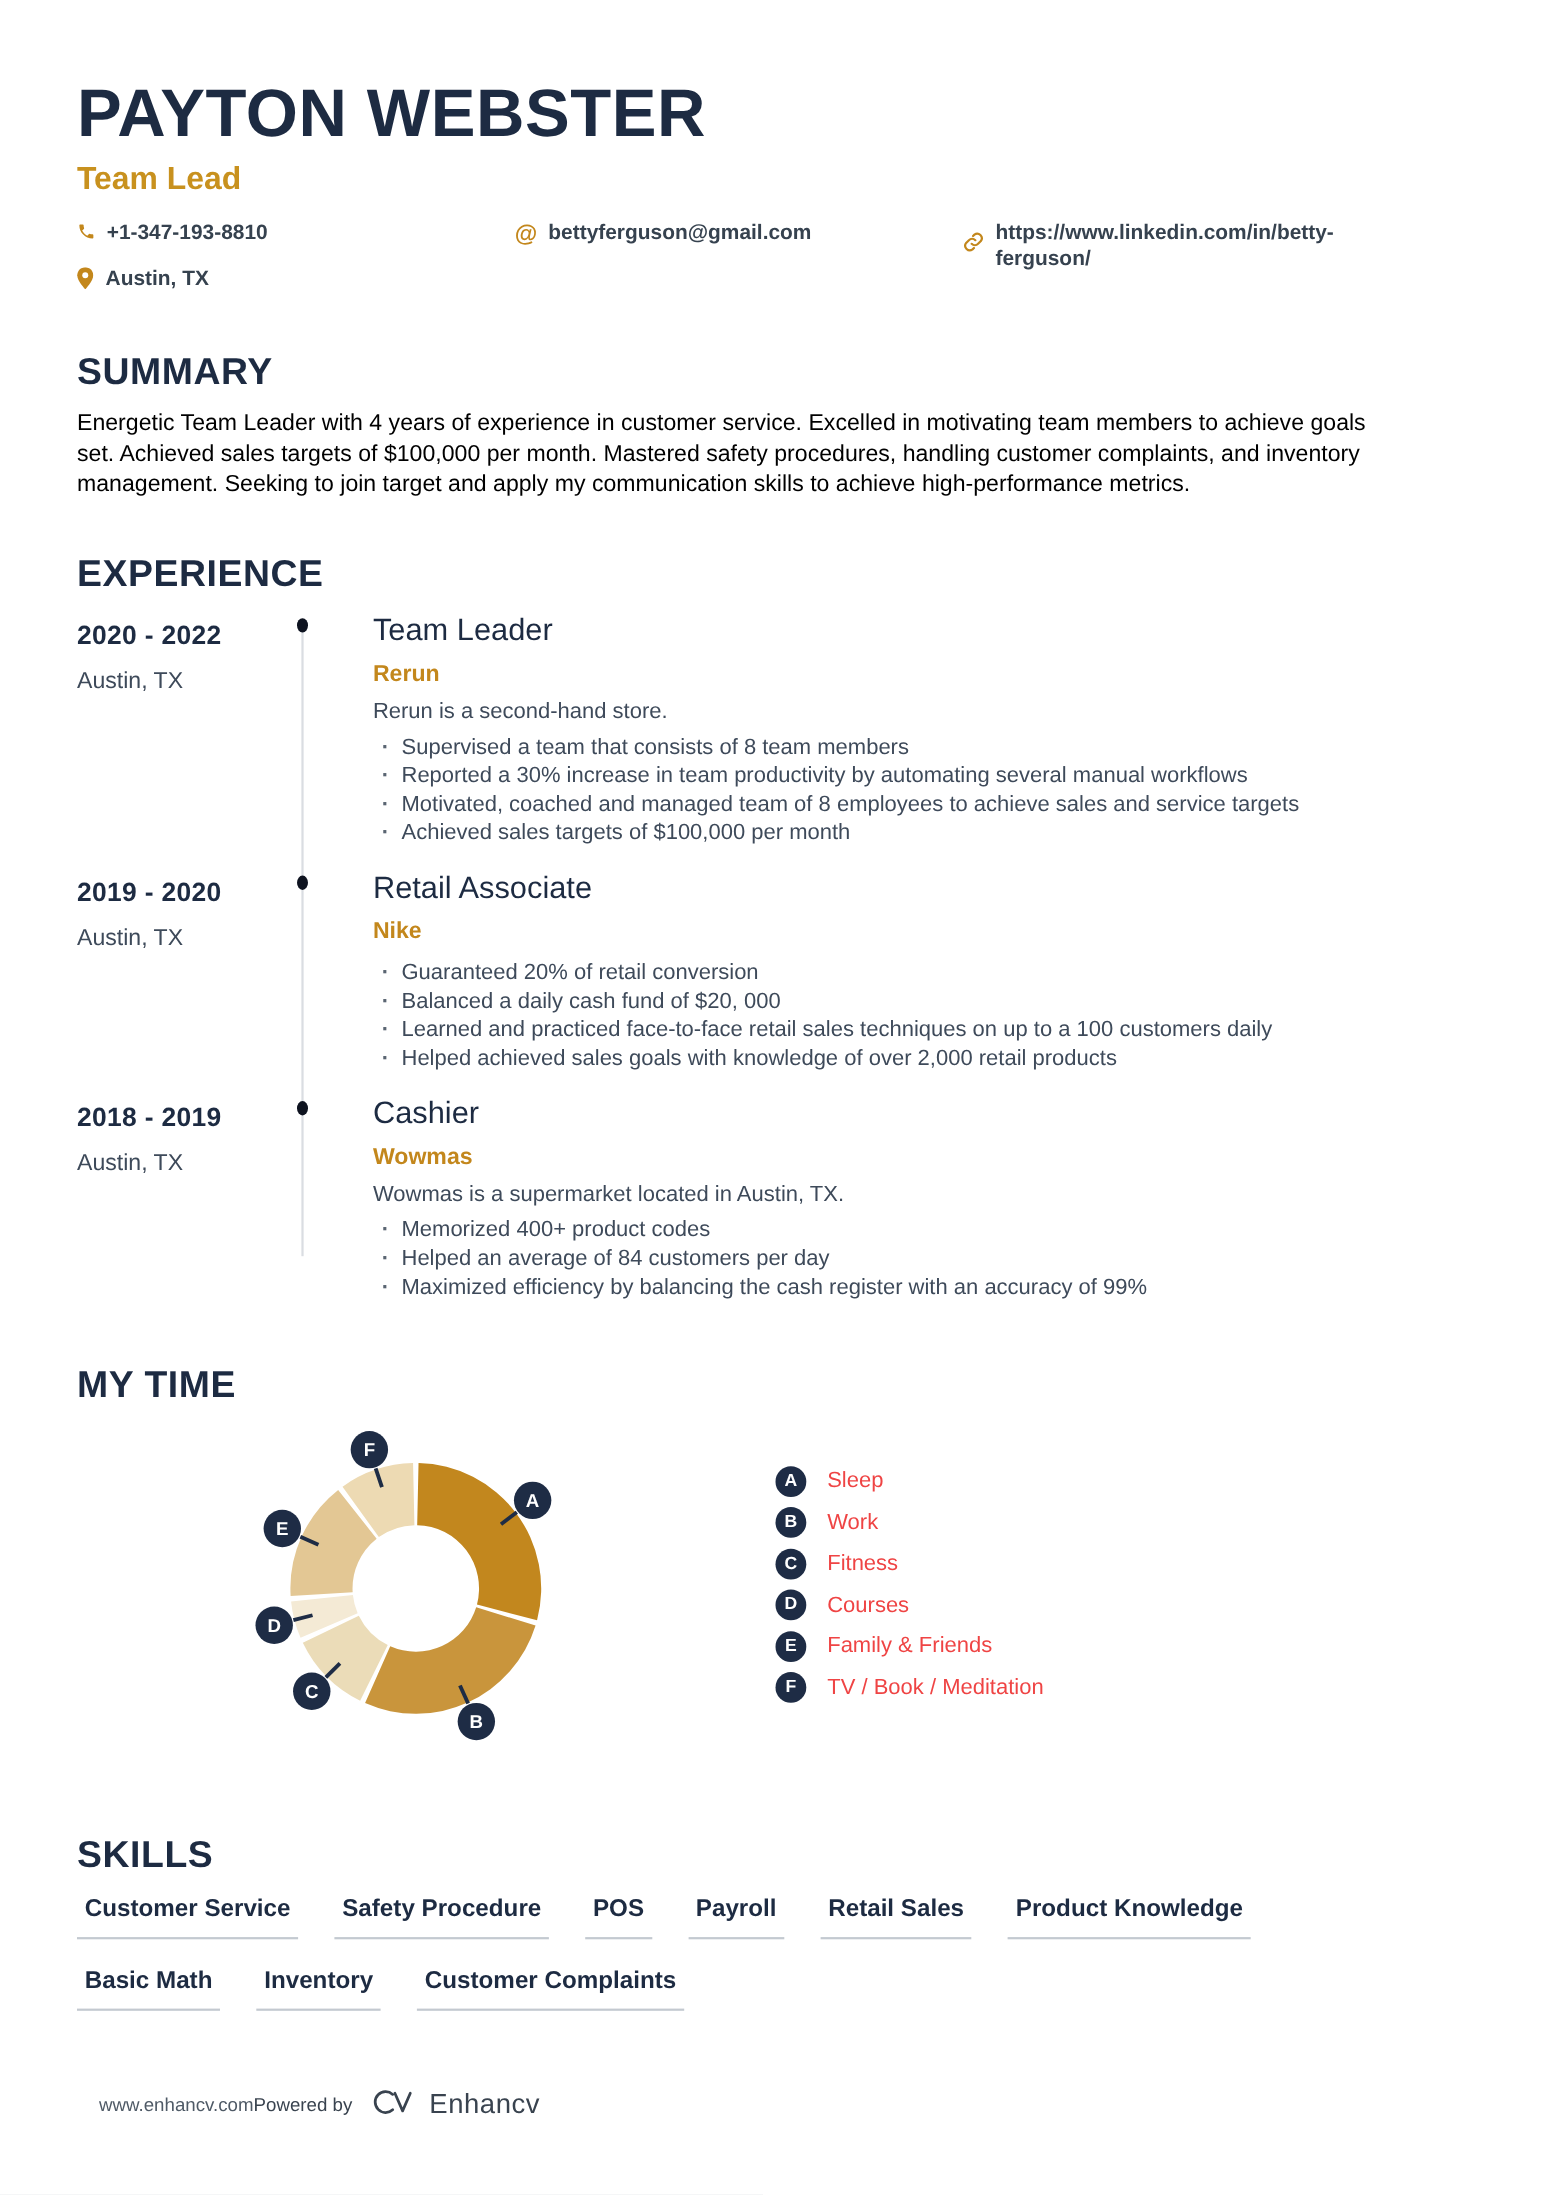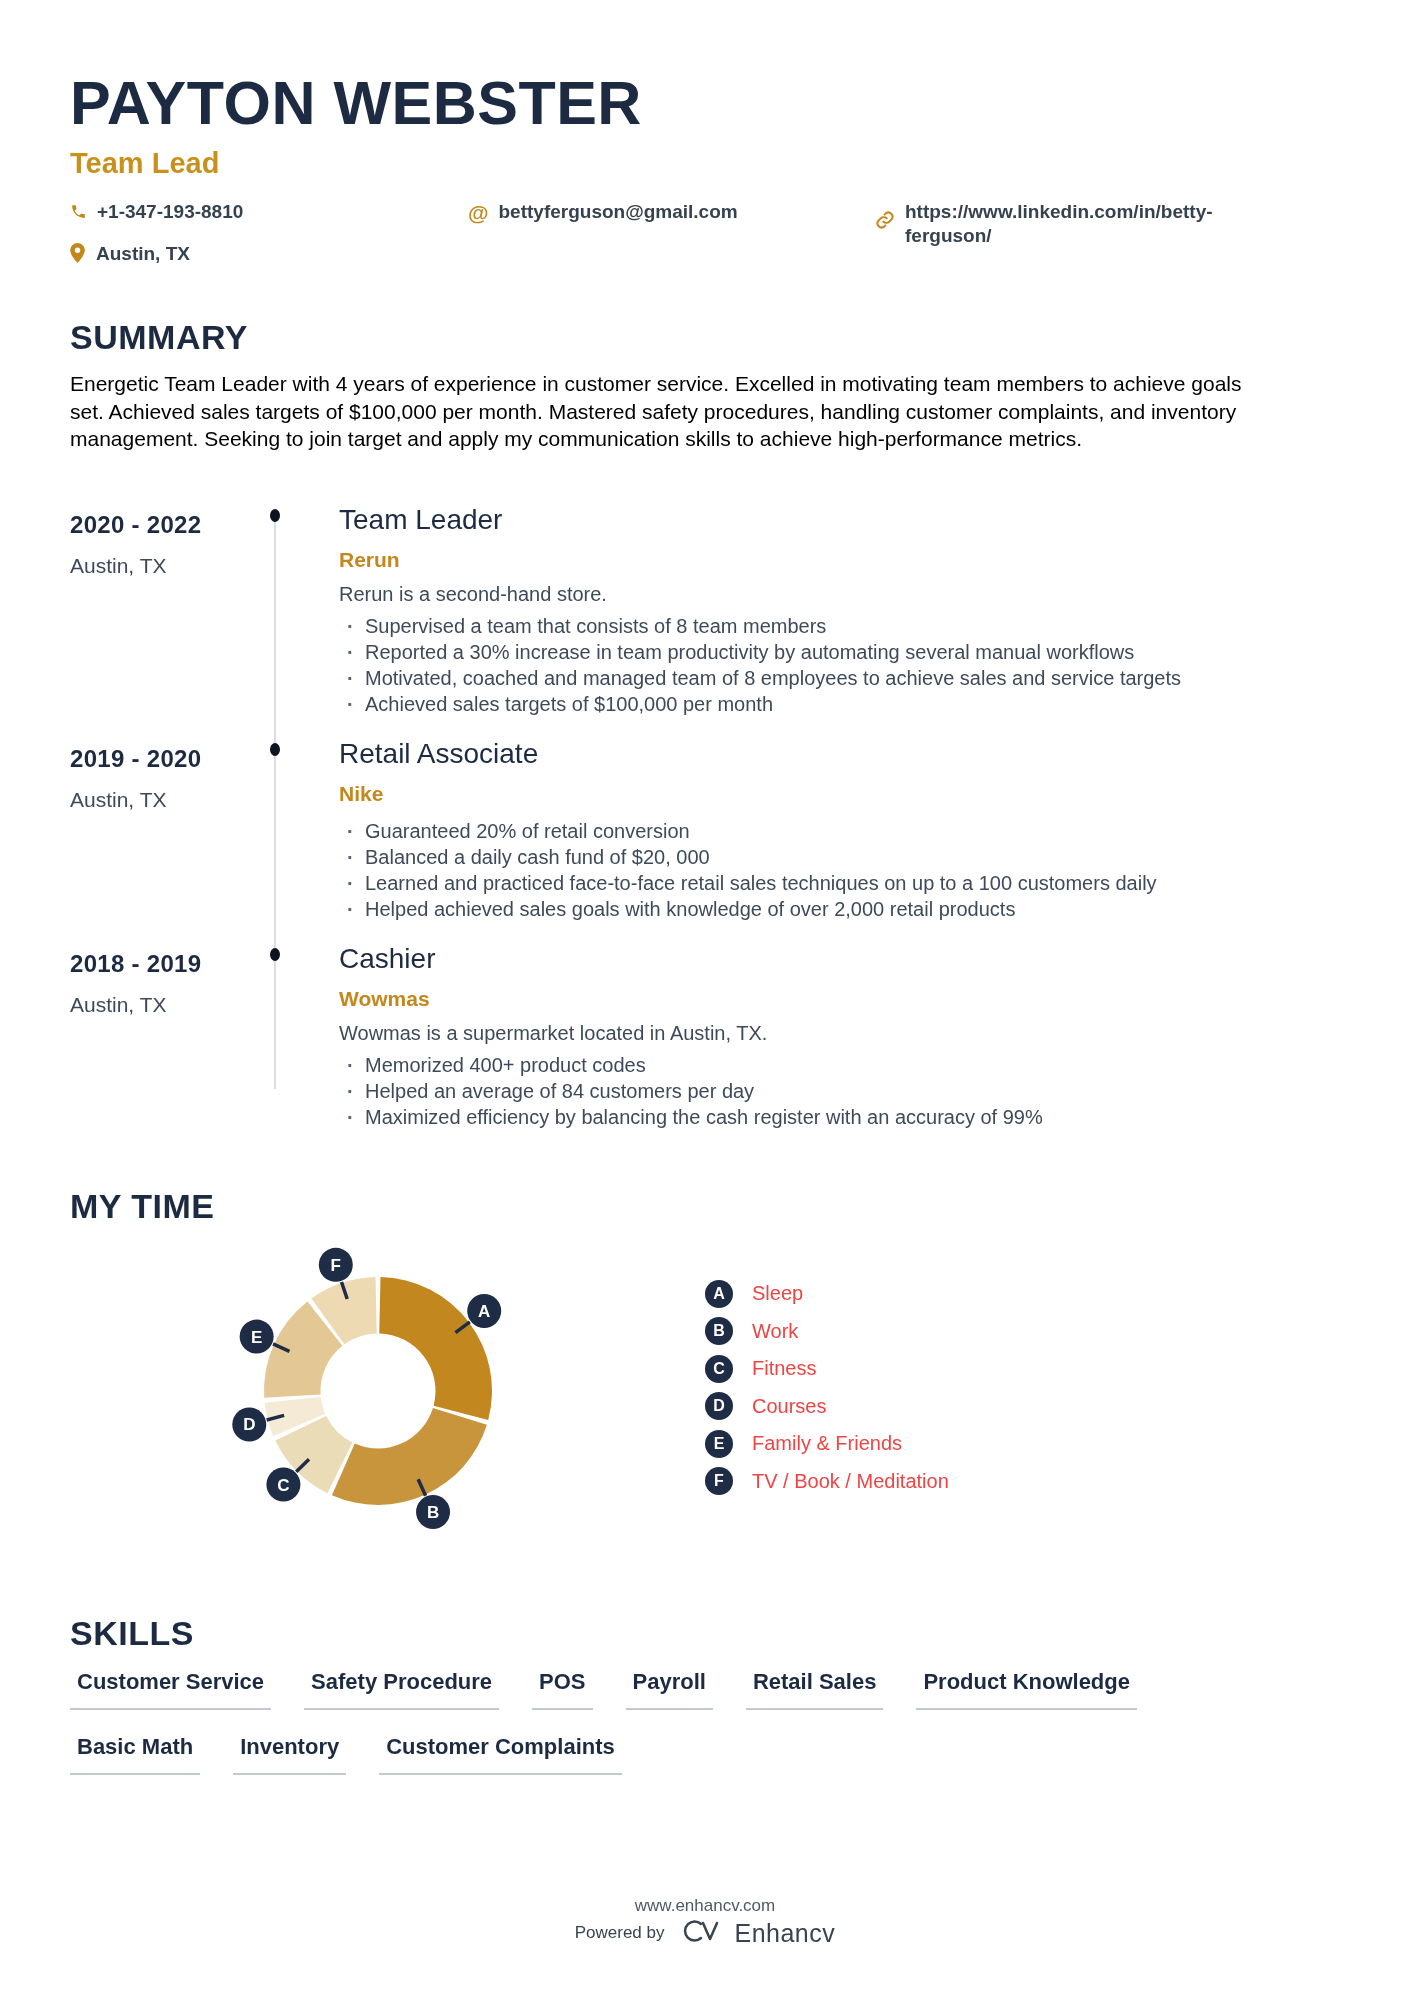--- a/index.html
+++ b/index.html
@@ -51,21 +51,21 @@
   .legend-badge { flex:none; width:28px; height:28px; border-radius:50%; background:#1E2C45; color:#fff;
     font-size:16px; font-weight:700; line-height:28px; text-align:center; }
   .legend-name { font-size:20px; color:#ef4444; margin-left:19px; }
   
   .sec-skills { margin-top:30px; }
   .skill-row { margin-top:18px; }
   .skill-row + .skill-row { margin-top:24px; }
   .skill-row .skill { display:inline-block; font-size:22px; font-weight:700; color:#1D2B42;
     padding:0 7px 13px 7px; margin-right:33px; border-bottom:2px solid #C3C9D0; }
   
-  .footer { position:absolute; left:90px; right:90px; top:1896px; display:flex; align-items:center;flex-direction:column; }
+  .footer { position:absolute; left:90px; right:90px; top:1896px; display:flex; align-items:center; }
   .footer-site { font-size:17px; color:#4F5A66; }
   .footer-right { display:flex; align-items:center; }
   .powered-by { font-size:17px; color:#39434F; margin-right:16px; }
   .brand-name { font-size:25px; color:#39434F; letter-spacing:.5px; margin-left:8px; }
 </style>
 </head>
 <body>
 
 <div class="page">
 
@@ -107,20 +107,21 @@
       <span>Austin, TX</span>
     </div>
   </div>
 
   <div class="sec-summary">
     <h2 class="sec-h">SUMMARY</h2>
     <p class="summary-text">Energetic Team Leader with 4 years of experience in customer service. Excelled in motivating team members to achieve goals set. Achieved sales targets of $100,000 per month. Mastered safety procedures, handling customer complaints, and inventory management. Seeking to join target and apply my communication skills to achieve high-performance metrics.</p>
   </div>
 
   <div class="sec-exp">
+    <h2 class="sec-h">EXPERIENCE</h2>
     <div class="xp-entries">
       <div class="xp-timeline"></div>
 
       <div class="xp-entry">
         <span class="xp-dot"></span>
         <div class="xp-left">
           <div class="xp-dates">2020 - 2022</div>
           <div class="xp-loc">Austin, TX</div>
         </div>
         <div class="xp-content">

